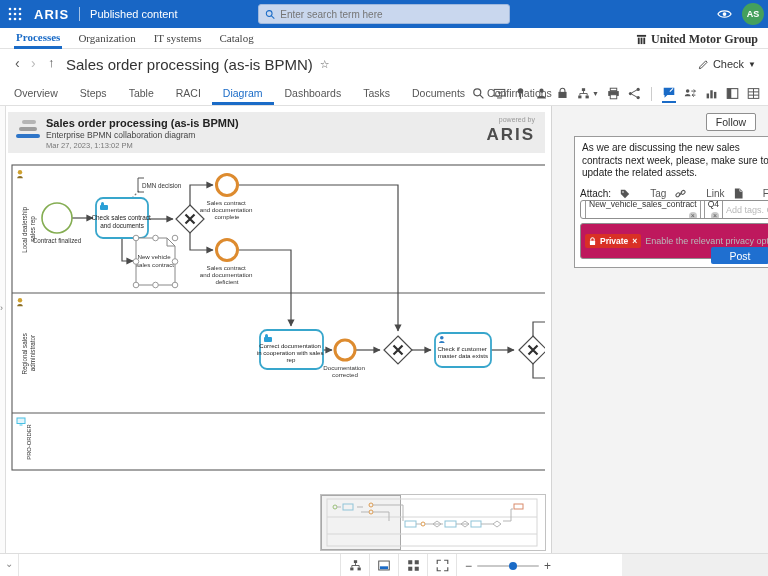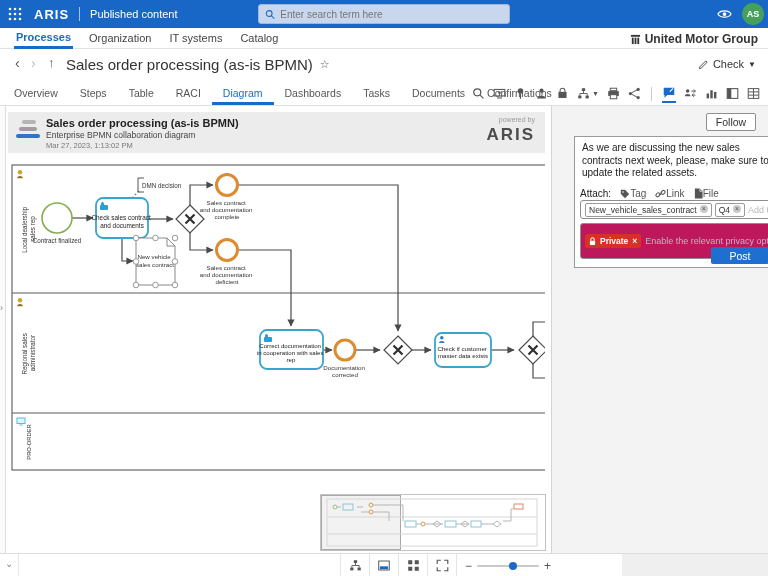--- a/index.html
+++ b/index.html
@@ -13,21 +13,21 @@
   .topdiv { width:1px; height:14px; background:rgba(255,255,255,.6); margin:0 10px; }
   .topsection { color:#fff; font-size:11px; }
   .searchbox { position:absolute; left:258px; top:4px; width:252px; height:20px; background:#c9d7ee;
     border:1px solid #9fb8dd; border-radius:3px; display:flex; align-items:center; padding:0 6px; gap:5px; }
   .searchbox input { border:none; outline:none; background:transparent; font-size:10px; color:#444;
     width:100%; font-family:"Liberation Sans",sans-serif; }
   .avatar { position:absolute; right:4px; top:3px; width:22px; height:22px; border-radius:50%;
     background:#44a05c; color:#fff; font-size:9px; font-weight:bold; display:flex; align-items:center; justify-content:center; }
   
   .navbar { position:absolute; left:0; top:28px; width:768px; height:21px; background:#fff;
-    border-bottom:1px solid #e2e2e2; display:flex; align-items:center; font-size:11px; }
+    border-bottom:1px solid #e2e2e2; display:flex; align-items:center; font-size:11px;font-family:Liberation Serif, serif; }
   .navitem { margin-left:14px; padding:3px 2px; color:#444; cursor:pointer; }
   .navitem.active { color:#1a6bc7; border-bottom:3px solid #1a6bc7; font-weight:bold; }
   .tenant { position:absolute; right:10px; top:4px; font-size:12px; font-weight:bold; color:#333;
     display:flex; align-items:center; gap:4px; }
   
   .titlebar { position:absolute; left:0; top:49px; width:768px; height:33px; background:#fff; }
   .navarrow { font-size:14px; color:#555; position:absolute; top:6px; cursor:pointer; }
   .pagetitle { position:absolute; left:66px; top:7px; font-size:15px; color:#333; }
   .star { font-size:11px; color:#666; margin-left:7px; vertical-align:2px; }
   .editbtn { position:absolute; right:12px; top:9px; font-size:11px; color:#333; display:flex; align-items:center; gap:4px; cursor:pointer; }
@@ -54,25 +54,25 @@
   .mh-pb { position:absolute; right:10px; top:4px; font-size:7px; color:#999; text-align:right; }
   .mh-aris { position:absolute; right:10px; top:13px; font-size:17px; font-weight:bold; color:#4d4d4d; letter-spacing:2px; }
   
   .panel { position:absolute; left:551px; top:106px; width:217px; height:447px; background:#f3f3f3; border-left:1px solid #d4d4d4; }
   .followbtn { position:absolute; left:154px; top:7px; width:50px; height:18px; background:#fff; border:1px solid #8f8f8f;
     border-radius:2px; font-size:10.5px; color:#333; display:flex; align-items:center; justify-content:center; cursor:pointer; }
   .card { position:absolute; left:2px; top:30px; width:206px; height:132px; background:#fff; border:1px solid #9a9a9a;margin-left:20px; }
   .comment-text { padding:5px 7px; font-size:10px; line-height:1.25; color:#222; }
   .attachrow { position:absolute; left:5px; top:51px; font-size:10px; color:#555; display:flex; align-items:center; gap:9px; }
   .attachrow .lbl { color:#222; }
-  .attachopt { display:flex; align-items:center; gap:0; cursor:pointer; }
+  .attachopt { display:flex; align-items:center; gap:20px; cursor:pointer; }
   .taginput { position:absolute; left:5px; top:63px; width:196px; height:19px; border:1px solid #8f8f8f; border-radius:3px;
     background:#fff; display:flex; align-items:center; padding:0 4px; gap:3px; overflow:hidden; }
   .chip { border:1px solid #9a9a9a; border-radius:2px; background:#fff; font-size:8.5px; color:#333;
-    padding:1px 3px; display:flex; align-items:flex-start; gap:3px; white-space:nowrap; }
+    padding:1px 3px; display:flex; align-items:flex-end; gap:3px; white-space:nowrap;flex-direction:column; }
   .chipx { width:8px; height:8px; border-radius:50%; background:#c9c9c9; color:#555; font-size:7px; line-height:8px;
     text-align:center; cursor:pointer; }
   .ghost { color:#b9b9b9; font-size:9px; white-space:nowrap; overflow:hidden; }
   .privinput { position:absolute; left:5px; top:86px; width:196px; height:36px; border:1px solid #8f8f8f; border-radius:3px;
     background:#be185d; display:flex; align-items:center; padding:0 4px; gap:4px; overflow:hidden; }
   .privchip { background:#d93025; color:#fff; border-radius:2px; font-size:8.5px; font-weight:bold;
     padding:2px 4px; display:flex; align-items:center; gap:4px; white-space:nowrap; }
   .privx { cursor:pointer; font-weight:bold; }
   .postbtn { position:absolute; left:136px; top:110px; width:58px; height:17px; background:#1f6fd0; border-radius:2px;
     color:#fff; font-size:10.5px; display:flex; align-items:center; justify-content:center; cursor:pointer; }

